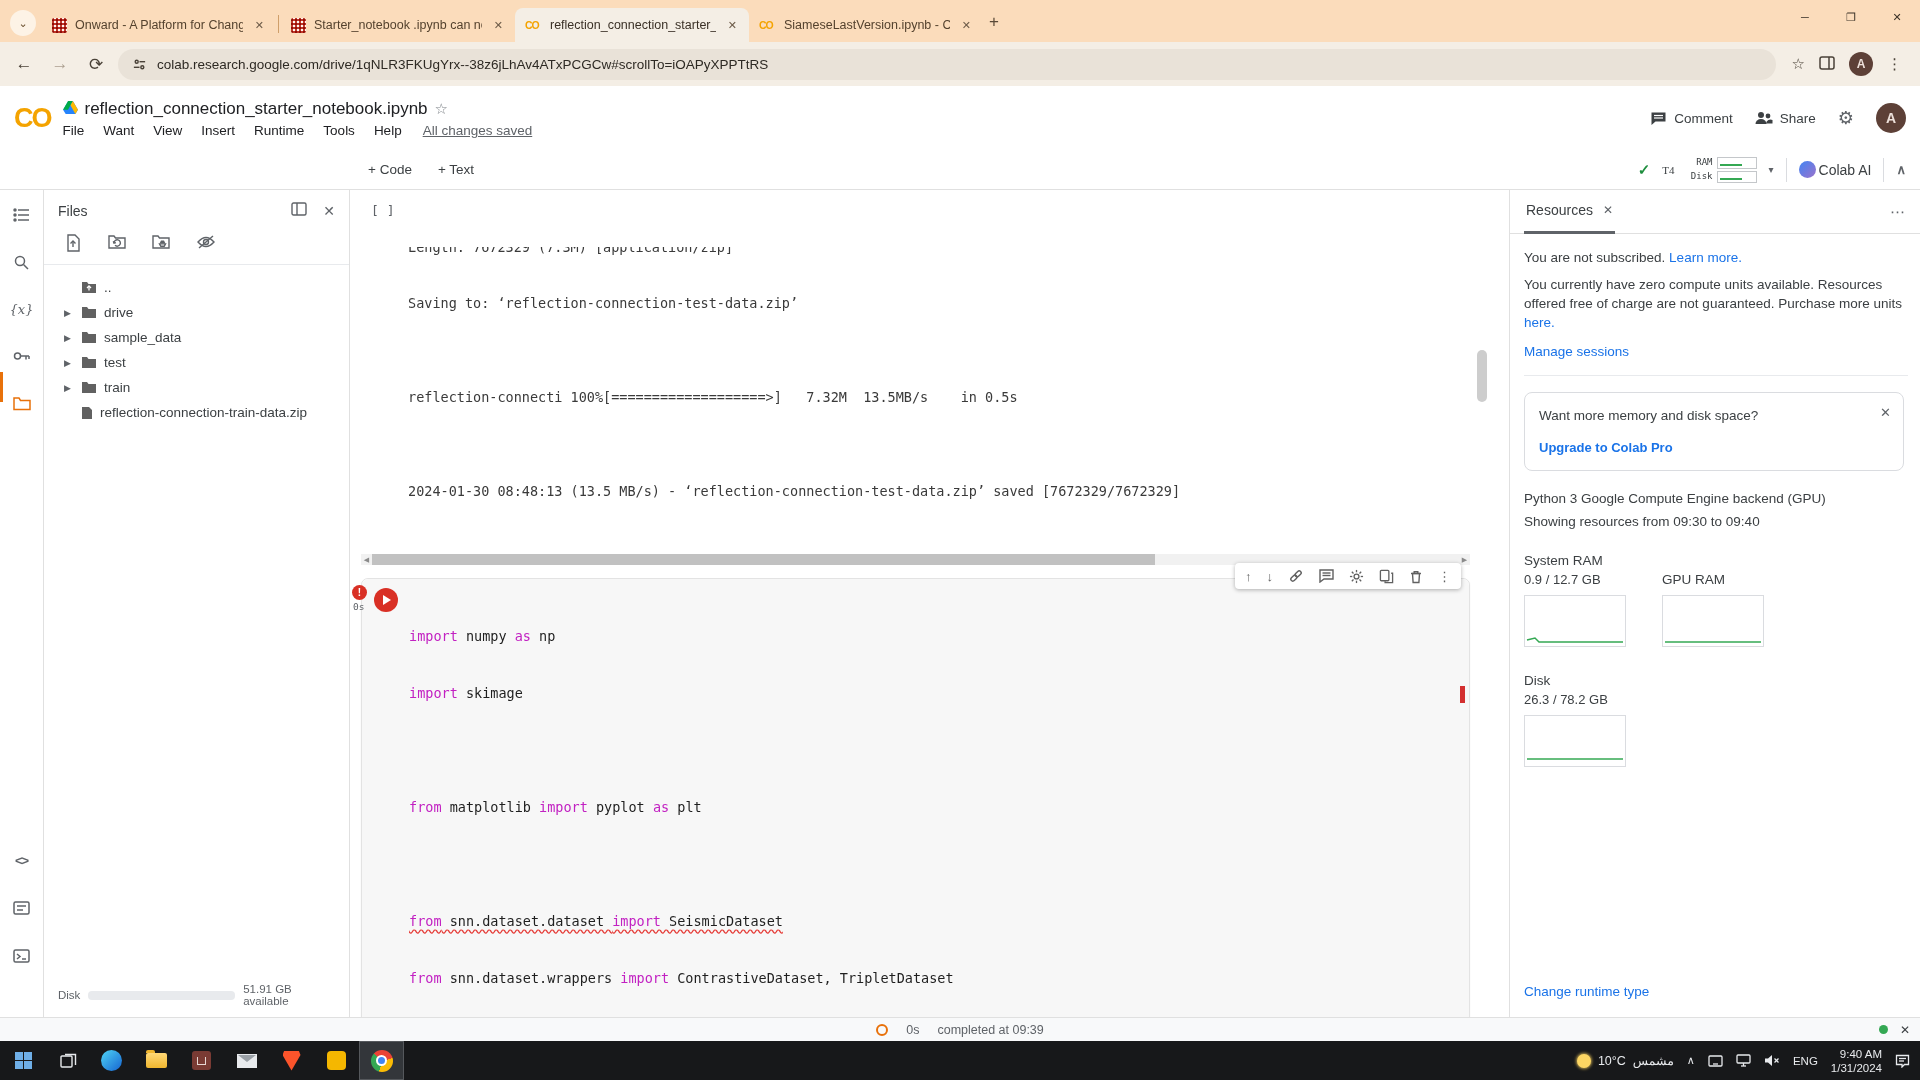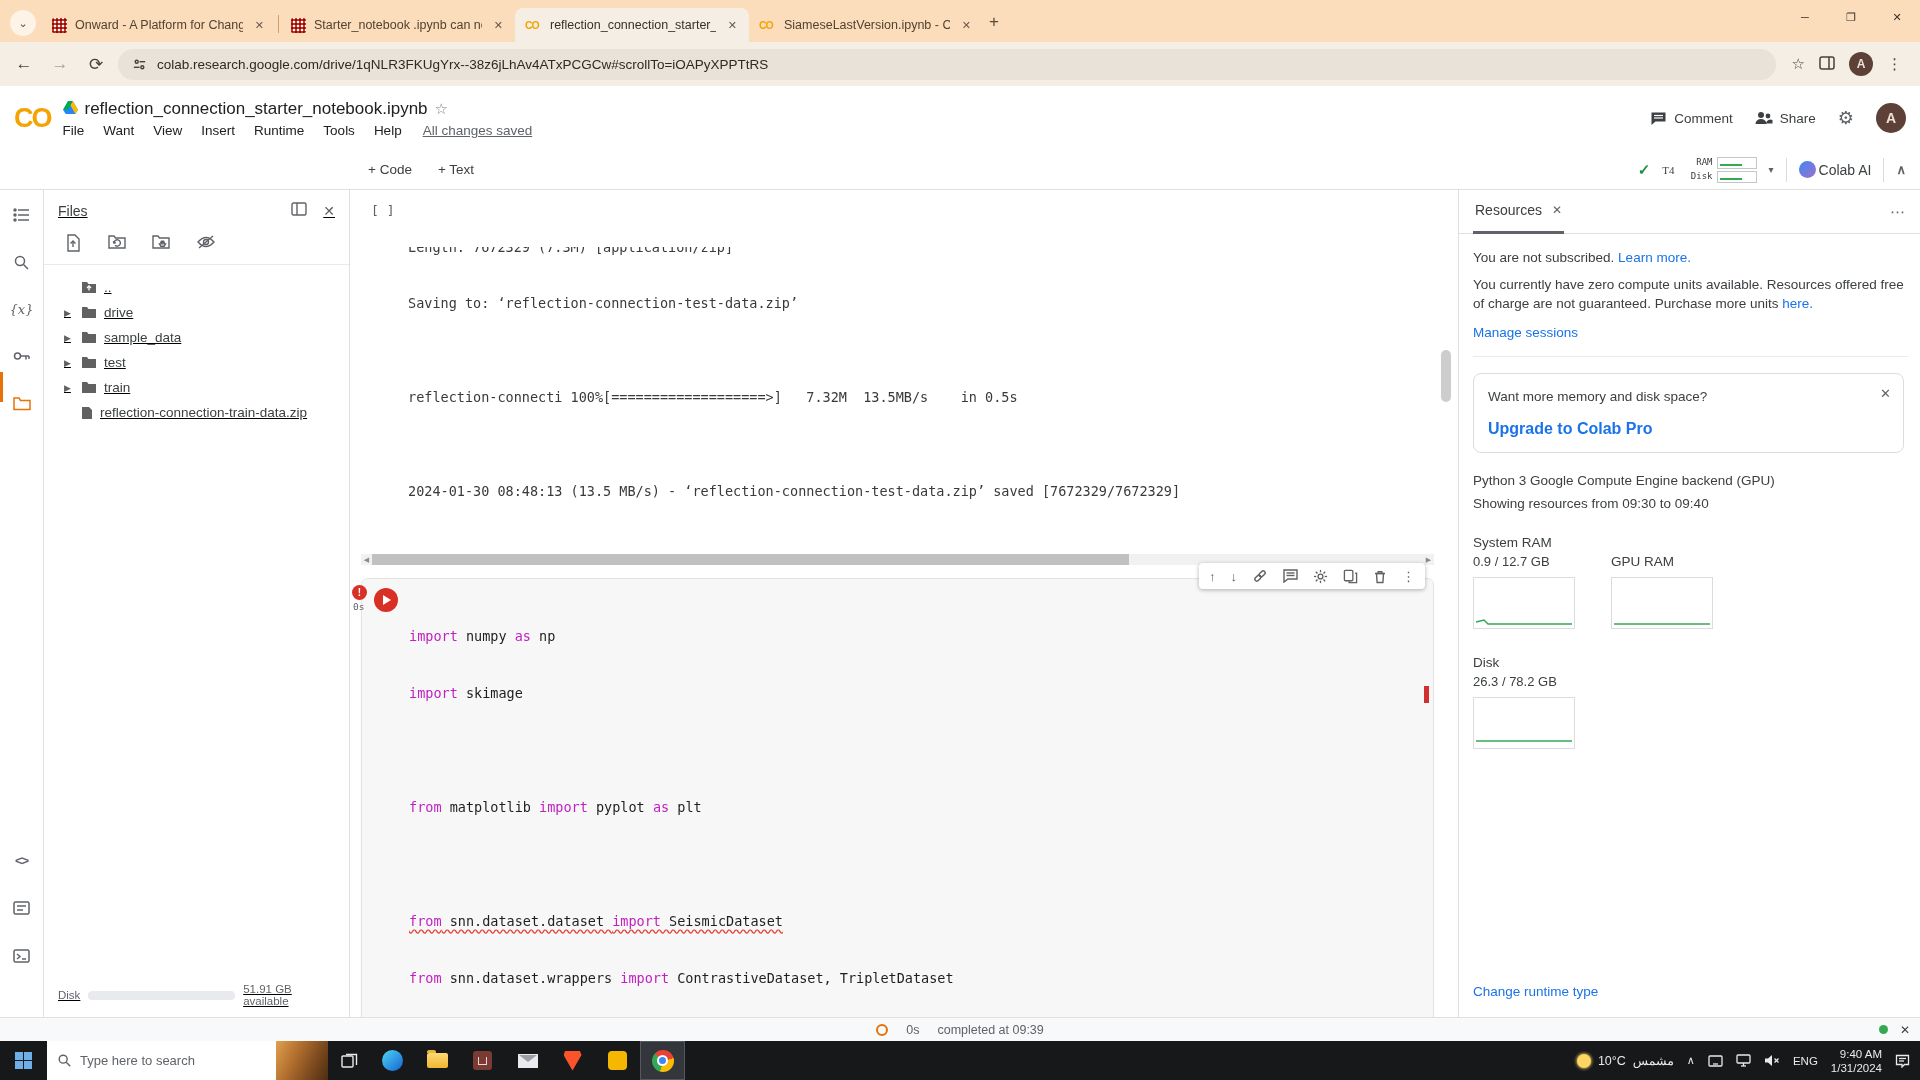--- a/index.html
+++ b/index.html
@@ -68,21 +68,21 @@
 
   .left-rail { width:44px; border-right:1px solid #E0E0E0; display:flex; flex-direction:column; align-items:center; padding-top:14px; gap:25px; flex:none; position:relative; }
   .rail-icon { width:22px; height:22px; display:flex; align-items:center; justify-content:center; color:#5F6368; }
   .rail-icon svg { stroke:#5F6368; fill:none; stroke-width:1.5; }
   .rail-icon.active svg { stroke:#E8710A; }
   .rail-active-bar { position:absolute; left:0; top:182px; width:3px; height:30px; background:#E8710A; }
   .vars-glyph { font-family:"DejaVu Serif",serif; font-style:italic; font-size:13px; }
   .snip-glyph { font-size:13px; font-weight:700; letter-spacing:-1px; }
   .rail-bottom { margin-top:auto; display:flex; flex-direction:column; align-items:center; gap:26px; padding-bottom:50px; }
 
-  .files-panel { width:306px; border-right:1px solid #E0E0E0; display:flex; flex-direction:column; flex:none;text-decoration:underline; }
+  .files-panel { width:306px; border-right:1px solid #E0E0E0; display:flex; flex-direction:column; flex:none; }
   .fp-header { display:flex; align-items:center; padding:12px 14px 8px 14px; }
   .fp-title { font-size:14px; color:#3c4043; }
   .fp-header-icons { margin-left:auto; display:flex; gap:16px; align-items:center; color:#5F6368; }
   .fp-toolbar { display:flex; gap:24px; padding:6px 0 10px 20px; border-bottom:1px solid #E8EAED; }
   .fp-tool { width:20px; height:20px; }
   .fp-tool svg { stroke:#5F6368; fill:none; stroke-width:1.4; }
   .tree { padding-top:10px; font-size:13.5px; color:#3c4043; }
   .tree-row { height:25px; display:flex; align-items:center; padding-left:20px; gap:7px; }
   .caret-r { width:10px; font-size:9px; color:#5F6368; flex:none; }
   .folder-ic, .file-ic { flex:none; display:flex; }
@@ -119,33 +119,33 @@
   .err-mark { position:absolute; right:4px; top:107px; width:5px; height:17px; background:#D32F2F; }
 
   .cell-toolbar { position:absolute; top:-16px; right:8px; background:#fff; border-radius:4px; box-shadow:0 1px 4px rgba(0,0,0,0.3); display:flex; align-items:center; gap:15px; padding:5px 10px; z-index:5; }
   .ct-icon { color:#616161; font-size:13px; display:flex; align-items:center; }
   .ct-icon svg { stroke:#616161; fill:none; stroke-width:1.4; }
 
   .nb-scrollbar { position:absolute; right:7px; top:0; width:10px; height:100%; }
   .nb-thumb { position:absolute; top:160px; width:10px; height:52px; background:#CDCDCD; border-radius:5px; }
 
   
-  .right-panel { width:462px; border-left:1px solid #E0E0E0; flex:none; display:flex; flex-direction:column; padding:0; background:#fff; }
+  .right-panel { width:411px; border-left:1px solid #E0E0E0; flex:none; display:flex; flex-direction:column; padding:0; background:#fff;margin-left:15px; }
   .rp-tabs { display:flex; align-items:center; border-bottom:1px solid #E0E0E0; padding:0 14px; height:44px; flex:none; }
   .rp-tab { display:flex; align-items:center; gap:10px; font-size:14px; color:#3c4043; height:44px; border-bottom:3px solid #5F6368; padding:0 2px; }
   .rp-tab .close { font-size:12px; color:#5F6368; }
   .rp-more { margin-left:auto; color:#5F6368; font-size:15px; letter-spacing:1px; }
   .rp-body { padding:14px 16px 0 14px; font-size:13.5px; color:#3c4043; line-height:19px; flex:1; display:flex; flex-direction:column; }
   .rp-link { color:#1A73E8; }
   .rp-para { margin-top:8px; }
   .rp-manage { margin-top:10px; }
   .rp-div { height:1px; background:#E8EAED; margin:14px -4px 0 0; }
   .rp-card { border:1px solid #DADCE0; border-radius:8px; padding:13px 14px; margin-top:16px; position:relative; }
   .rp-card-close { position:absolute; right:12px; top:10px; color:#5F6368; font-size:13px; }
-  .rp-upgrade { display:inline-block; margin-top:13px; color:#1A73E8; font-weight:700; font-size:16px; }
+  .rp-upgrade { display:inline-block; margin-top:13px; color:#1A73E8; font-weight:700; font-size:13px; }
   .rp-backend { margin-top:18px; }
   .rp-showing { margin-top:4px; }
   .charts { display:flex; gap:36px; margin-top:20px; }
   .chart-col { display:flex; flex-direction:column; }
   .chart-label { font-size:13.5px; color:#3c4043; }
   .chart-value { font-size:13px; color:#3c4043; }
   .chart-box { width:102px; height:52px; border:1px solid #DADCE0; margin-top:6px; position:relative; background:#fff; }
   .chart-box svg { position:absolute; inset:0; }
   .rp-runtime { margin-top:auto; padding:0 0 16px 0; color:#1A73E8; font-size:13.5px; }
 
@@ -659,30 +659,20 @@
 
   <div class="taskbar">
     <div class="tb-start">
       <span class="win-logo">
           <span></span>
           <span></span>
           <span></span>
           <span></span>
         </span>
     </div>
-    <div class="tb-search">
-      <svg width="15" height="15" viewBox="0 0 17 17">
-          <g stroke="#5F6368" stroke-width="1.6" fill="none">
-            <circle cx="7" cy="7" r="4.5"></circle>
-            <line x1="10.5" y1="10.5" x2="15" y2="15"></line>
-          </g>
-        </svg>
-      <input type="text" placeholder="Type here to search" style="">
-      <span class="search-img"></span>
-    </div>
     <div class="tb-taskview">
       <svg width="17" height="16" viewBox="0 0 17 16">
           <rect x="1" y="3" width="11" height="11" rx="1" fill="none" stroke="#E8EAED" stroke-width="1.4"></rect>
           <path d="M5 1.5 h10.5 v10.5" fill="none" stroke="#E8EAED" stroke-width="1.4"></path>
         </svg>
     </div>
     <div class="tb-app">
         <span class="edge-logo"></span>
       </div>
     <div class="tb-app">

